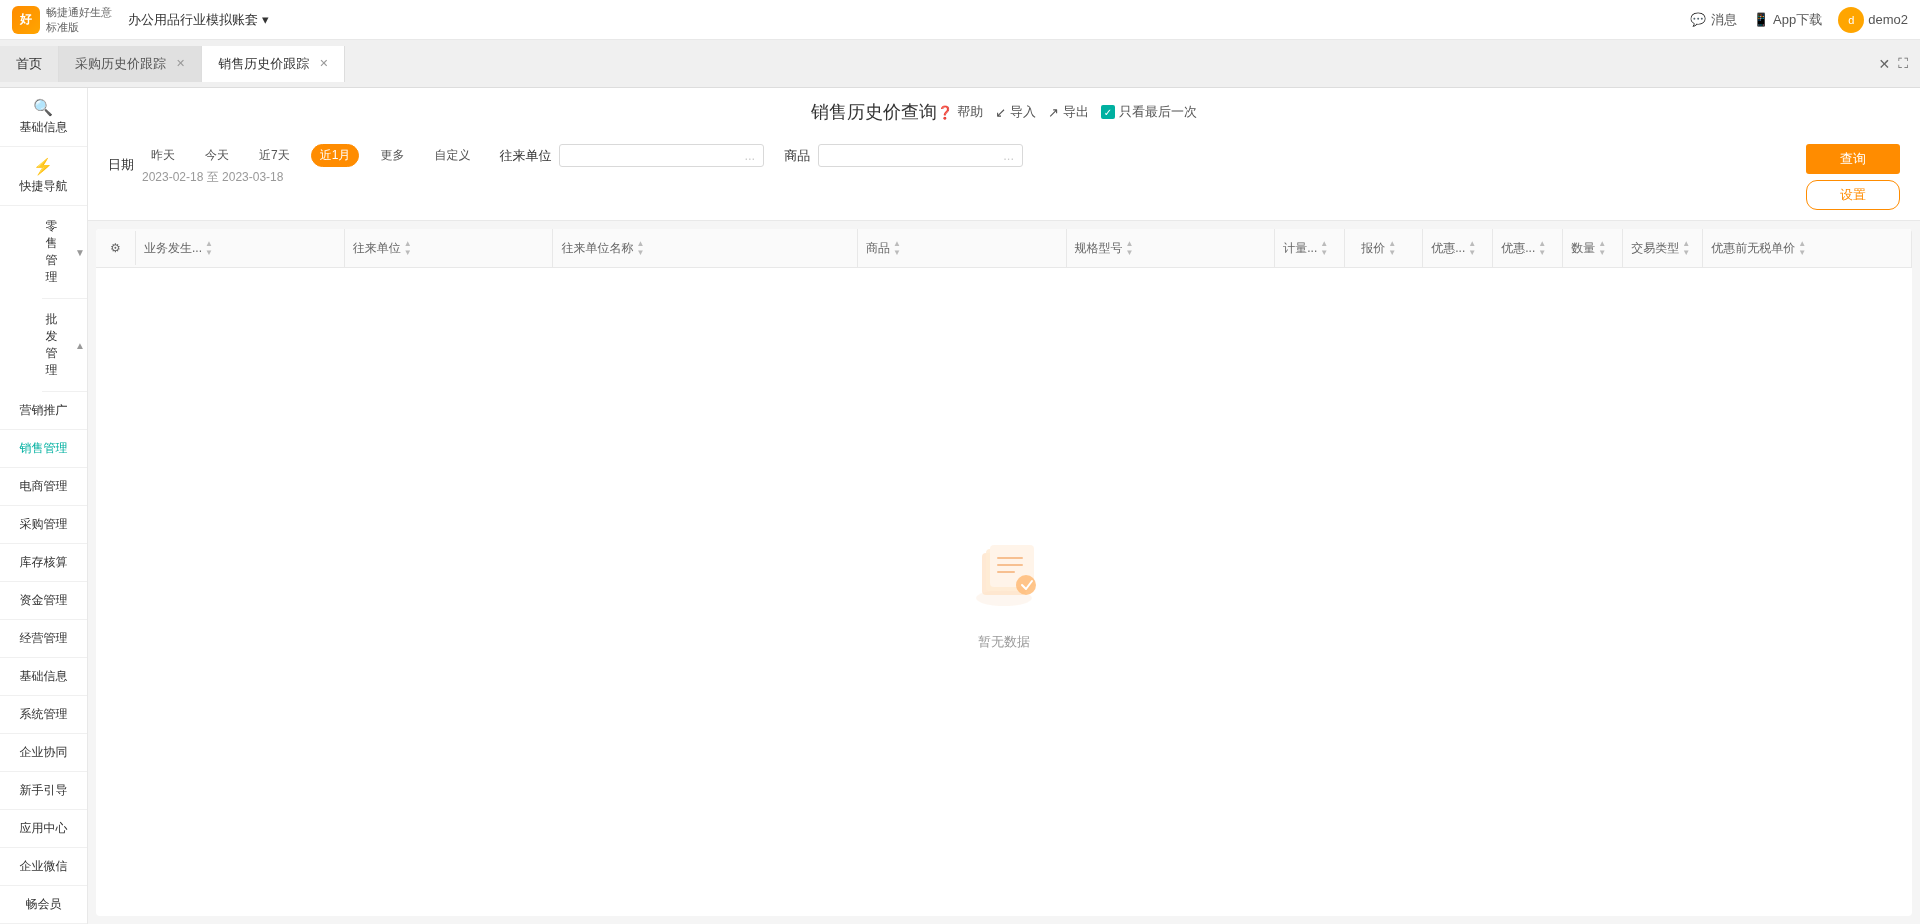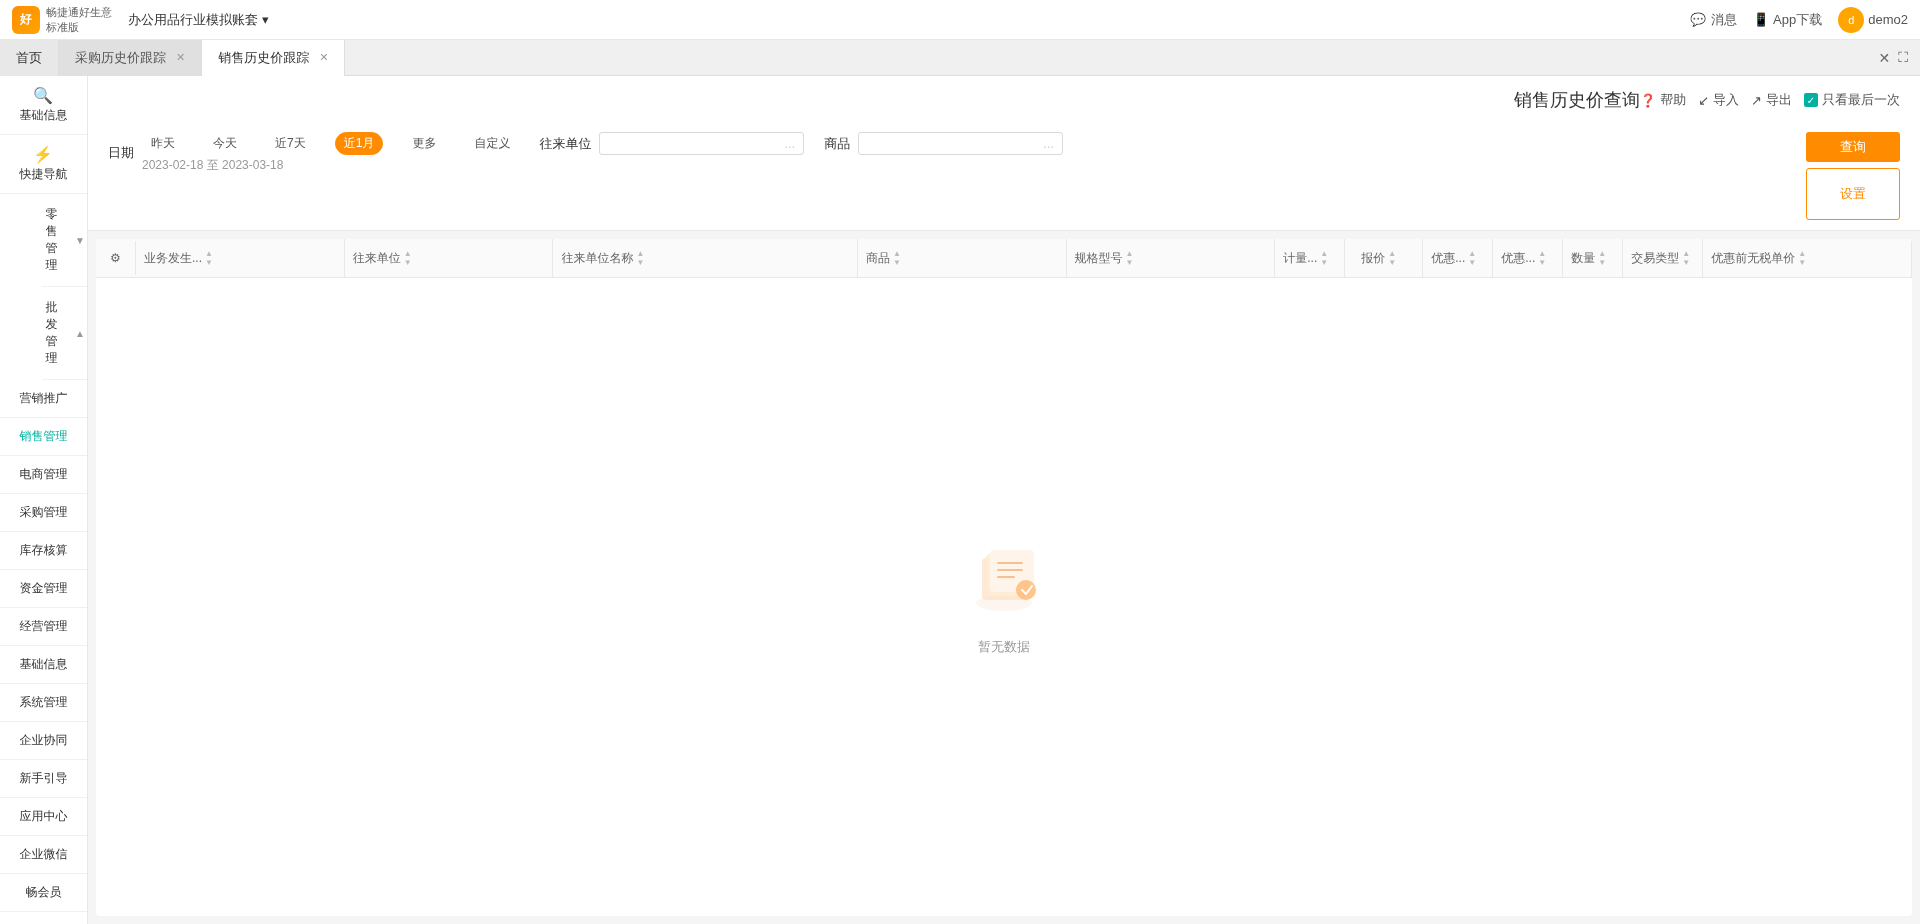--- a/index.html
+++ b/index.html
@@ -21,21 +21,21 @@
     .logo-icon { width: 28px; height: 28px; background: linear-gradient(135deg, #ff8c00, #ffa500); border-radius: 6px; display: flex; align-items: center; justify-content: center; color: white; font-size: 12px; font-weight: bold; }
     .logo-text { font-size: 11px; color: #666; line-height: 1.3; }
     .logo-text span { display: block; }
     .app-selector { display: flex; align-items: center; gap: 4px; font-size: 13px; color: #333; padding: 0 8px; cursor: pointer; }
     .top-header-right { display: flex; align-items: center; gap: 16px; color: #555; font-size: 13px; }
     .top-header-right .btn-item { display: flex; align-items: center; gap: 4px; cursor: pointer; }
     .avatar { width: 26px; height: 26px; border-radius: 50%; background: #ffa500; display: flex; align-items: center; justify-content: center; color: white; font-size: 11px; }
 
     
     .tab-bar {
-      height: 36px;
+      height: 48px;
       background: #f0f0f0;
       display: flex;
       align-items: center;
       flex-shrink: 0;
       border-bottom: 1px solid #ddd;
     }
     .tab {
       height: 36px;
       padding: 0 16px;
       display: flex;
@@ -90,47 +90,47 @@
     
     .page-header {
       background: #fff;
       padding: 12px 20px 0;
       border-bottom: 1px solid #e8e8e8;
       flex-shrink: 0;
     }
     .page-title-row {
       display: flex;
       align-items: center;
-      justify-content: flex-end;
+      justify-content: center;
       padding-bottom: 10px;
     }
     .page-title { font-size: 18px; font-weight: 500; color: #333; }
     .page-actions { display: flex; align-items: center; gap: 12px; font-size: 13px; color: #555; }
     .page-action-item { display: flex; align-items: center; gap: 4px; cursor: pointer; }
     .only-last-checkbox { display: flex; align-items: center; gap: 4px; }
     .checkbox-checked { width: 14px; height: 14px; background: #00b0a0; border-radius: 2px; display: flex; align-items: center; justify-content: center; color: white; font-size: 10px; }
 
     
     .filter-row {
       display: flex;
       align-items: flex-start;
       padding: 10px 0;
       gap: 20px;
     }
     .filter-item { display: flex; align-items: center; gap: 8px; font-size: 13px; }
     .filter-label { color: #333; white-space: nowrap; }
-    .date-buttons { display: flex; align-items: center; gap: 20px; }
+    .date-buttons { display: flex; align-items: center; gap: 12px; }
     .date-btn { padding: 2px 8px; border-radius: 3px; cursor: pointer; font-size: 12px; color: #555; border: 1px solid transparent; }
     .date-btn.active { background: #ff8c00; color: white; border-color: #ff8c00; border-radius: 12px; }
     .date-range-text { font-size: 12px; color: #999; margin-top: 2px; }
     .search-input-wrapper { display: flex; align-items: center; border: 1px solid #d9d9d9; border-radius: 3px; background: white; padding: 3px 8px; min-width: 200px; }
     .search-input { border: none; outline: none; font-size: 13px; flex: 1; }
     .search-dots { color: #ccc; cursor: pointer; }
     .query-btn { background: #ff8c00; color: white; border: none; border-radius: 3px; padding: 6px 34px; cursor: pointer; font-size: 13px; }
-    .setting-btn { color: #ff8c00; border: 1px solid #ff8c00; border-radius: 3px; padding: 16px 14px; cursor: pointer; font-size: 13px; background: white; }
+    .setting-btn { color: #ff8c00; border: 1px solid #ff8c00; border-radius: 11px; padding: 5px 14px; cursor: pointer; font-size: 13px; background: white; }
     .filter-right-btns { display: flex; flex-direction: column; gap: 6px; margin-left: auto; }
 
     
     .table-area { flex: 1; background: #fff; margin: 8px; border-radius: 4px; overflow: hidden; display: flex; flex-direction: column; }
     .table-header { display: flex; align-items: center; background: #fafafa; border-bottom: 1px solid #e8e8e8; font-size: 12px; color: #666; font-weight: 500; }
     .th { padding: 10px 8px; display: flex; align-items: center; gap: 3px; border-right: 1px solid #e8e8e8; white-space: nowrap; cursor: pointer; user-select: none; }
     .th .sort-icons { display: flex; flex-direction: column; font-size: 8px; color: #bbb; }
     .th-gear { width: 40px; justify-content: center; }
     .th-business-date { min-width: 120px; flex: 1; }
     .th-partner { min-width: 100px; flex: 1; }

